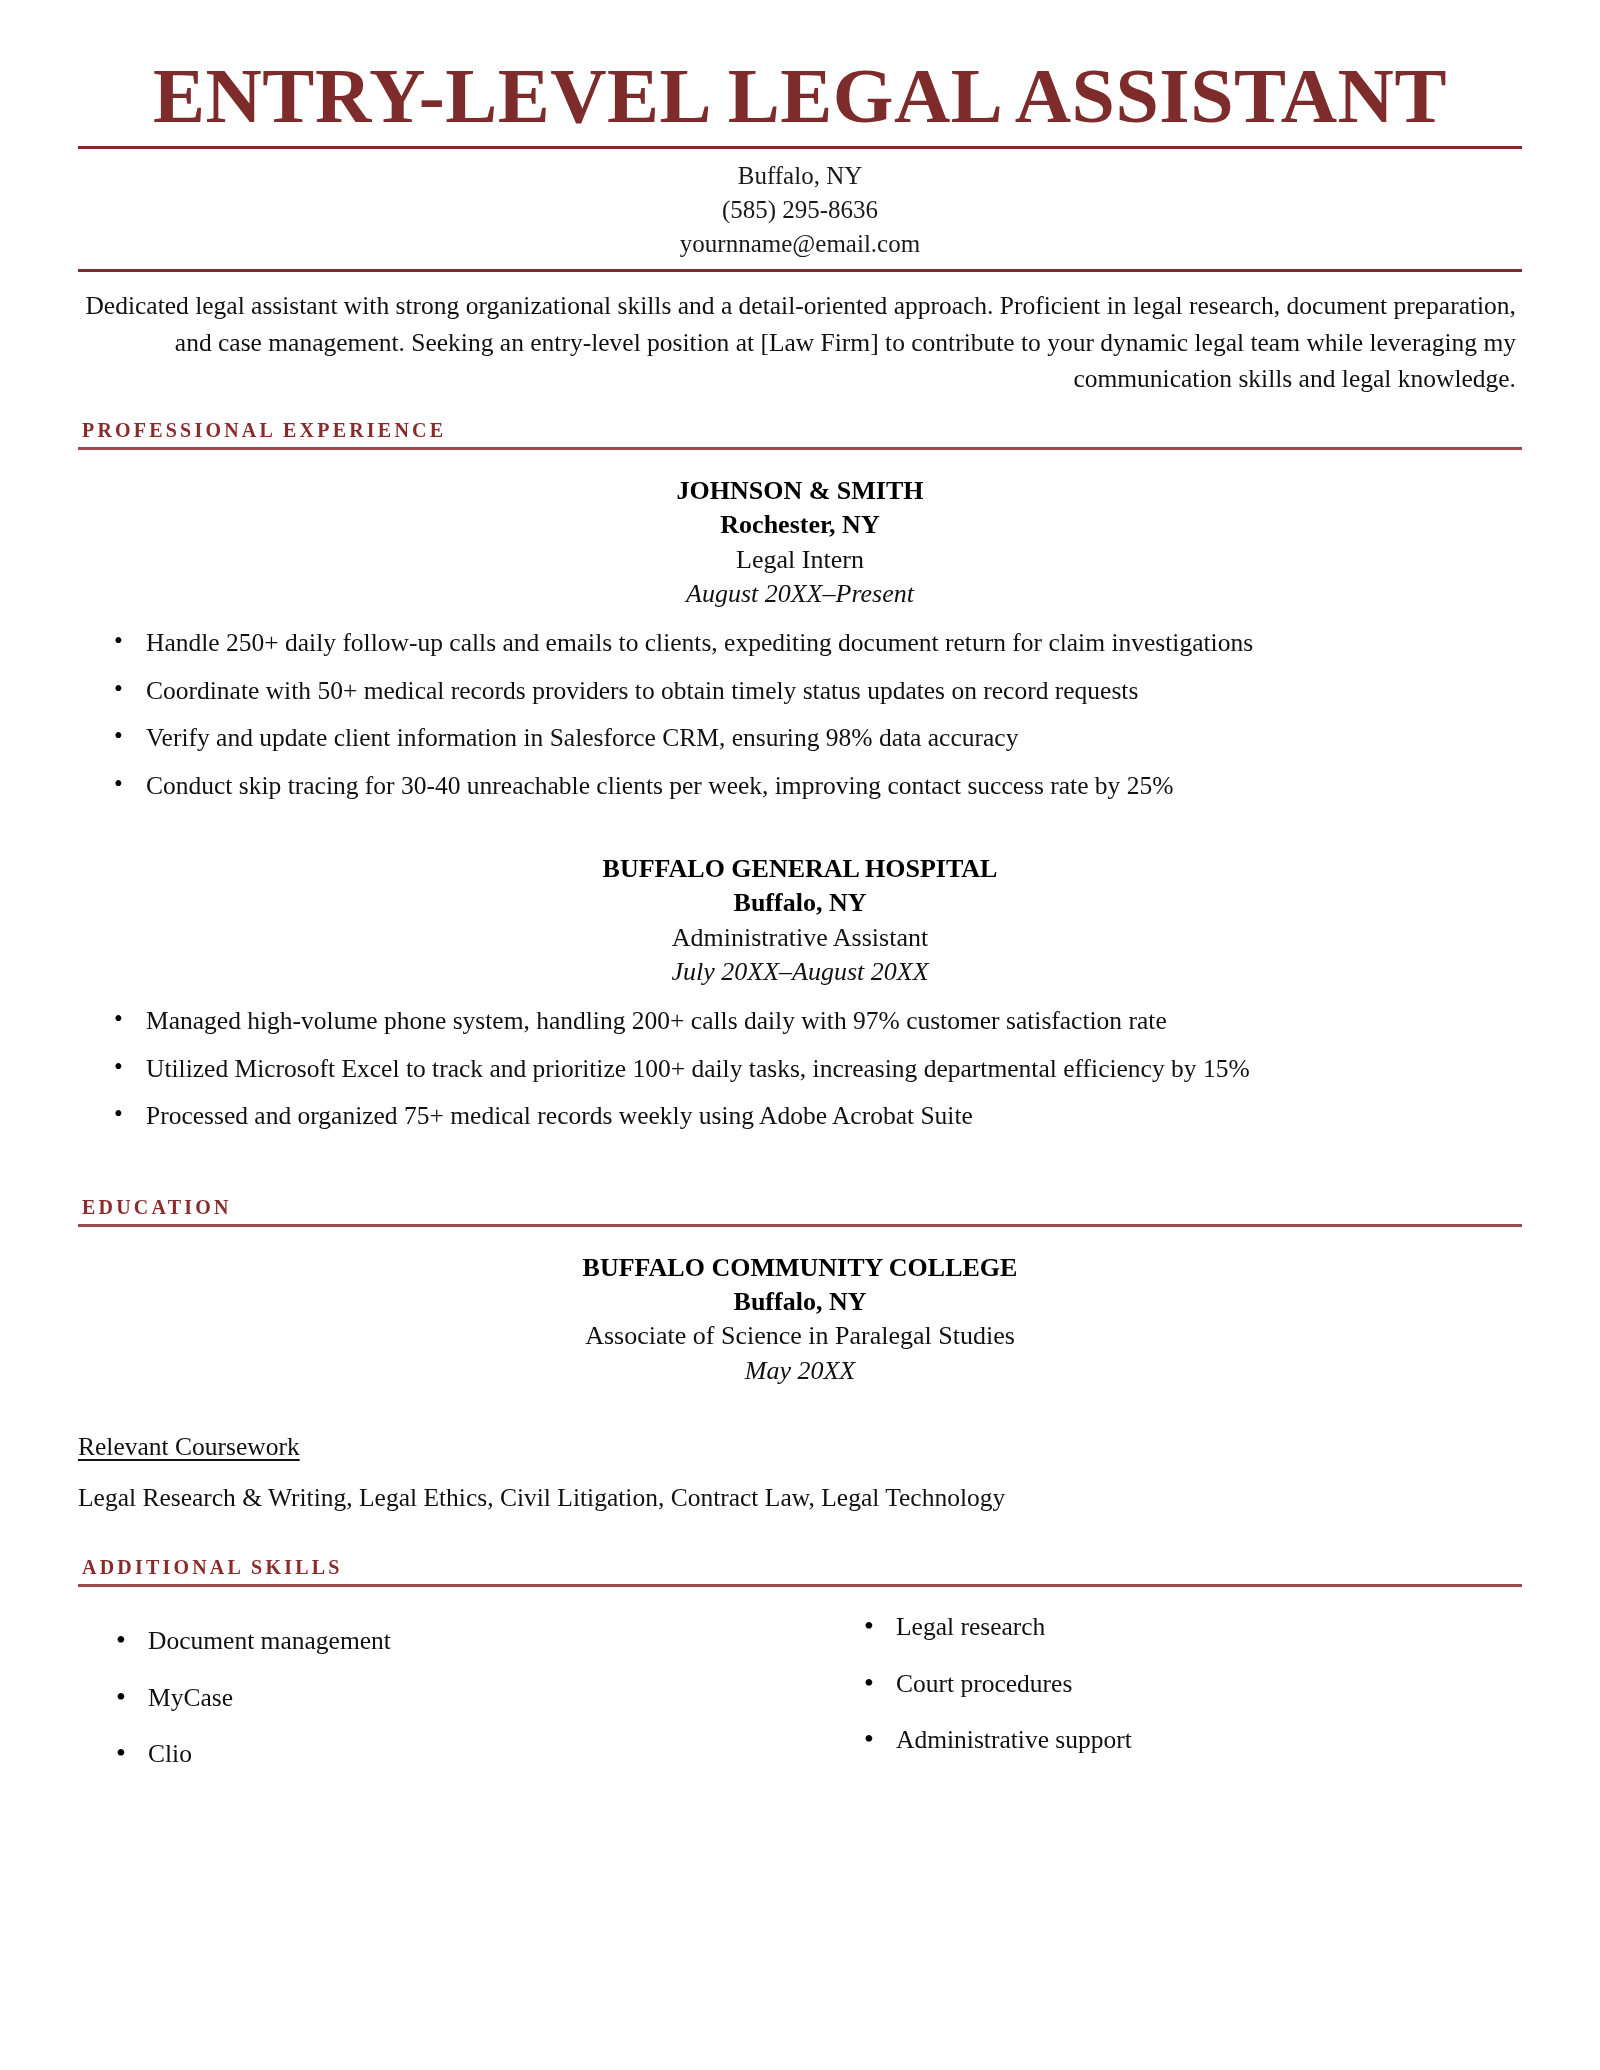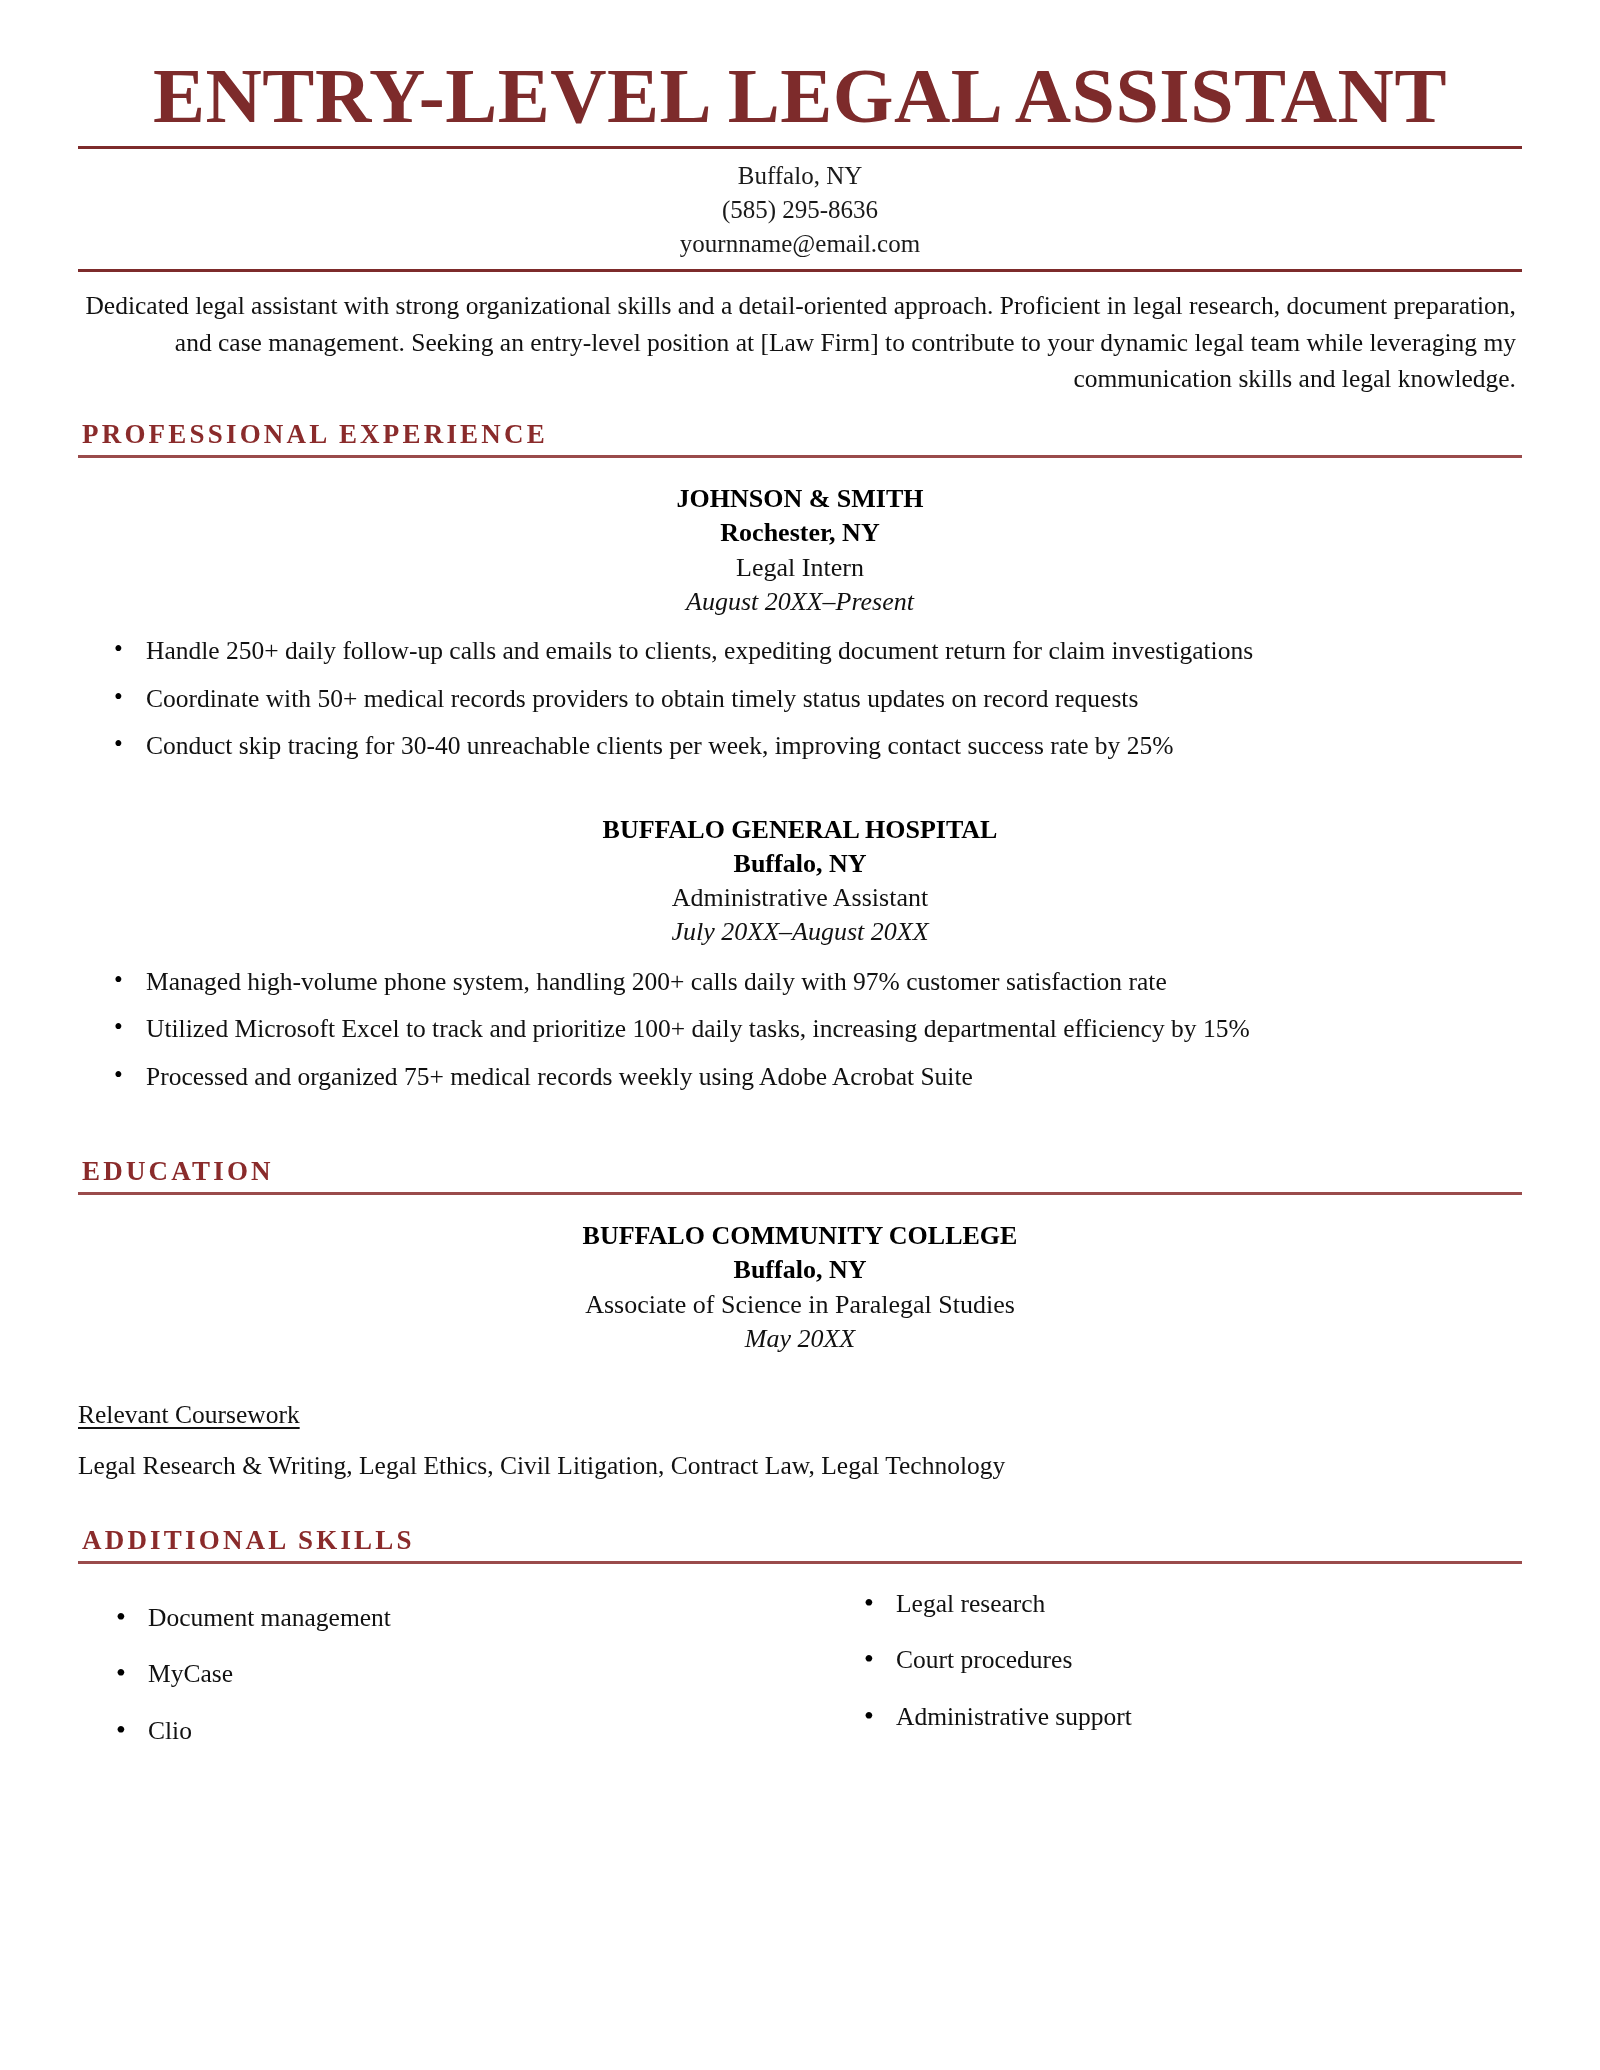--- a/index.html
+++ b/index.html
@@ -58,21 +58,21 @@
     text-align: right;
     padding: 16px 6px 6px 6px;
     color: #111111;
   }
 
   
   .section {
     margin-top: 16px;
   }
   .section-heading {
-    font-size: 27px;
+    font-size: 20px;
     font-weight: bold;
     color: #8a2b2b;
     letter-spacing: 3.2px;
     margin: 0 0 5px 4px;
   }
   .section-rule {
     border: 0;
     border-top: 3px solid #9a4b4b;
     margin: 0 0 0 0;
     width: 100%;
@@ -220,20 +220,21 @@
         <span class="org">JOHNSON &amp; SMITH</span>
         <span class="loc">Rochester, NY</span>
       </div>
       <div class="entry-row">
         <span class="role">Legal Intern</span>
         <span class="dates">August 20XX–Present</span>
       </div>
       <ul class="bullets">
         <li>Handle 250+ daily follow-up calls and emails to clients, expediting document return for claim investigations</li>
         <li>Coordinate with 50+ medical records providers to obtain timely status updates on record requests</li>
+        <li>Verify and update client information in Salesforce CRM, ensuring 98% data accuracy</li>
         <li>Conduct skip tracing for 30-40 unreachable clients per week, improving contact success rate by 25%</li>
       </ul>
     </div>
 
     <div class="entry" style="margin-top:48px;">
       <div class="entry-row">
         <span class="org">BUFFALO GENERAL HOSPITAL</span>
         <span class="loc">Buffalo, NY</span>
       </div>
       <div class="entry-row">

